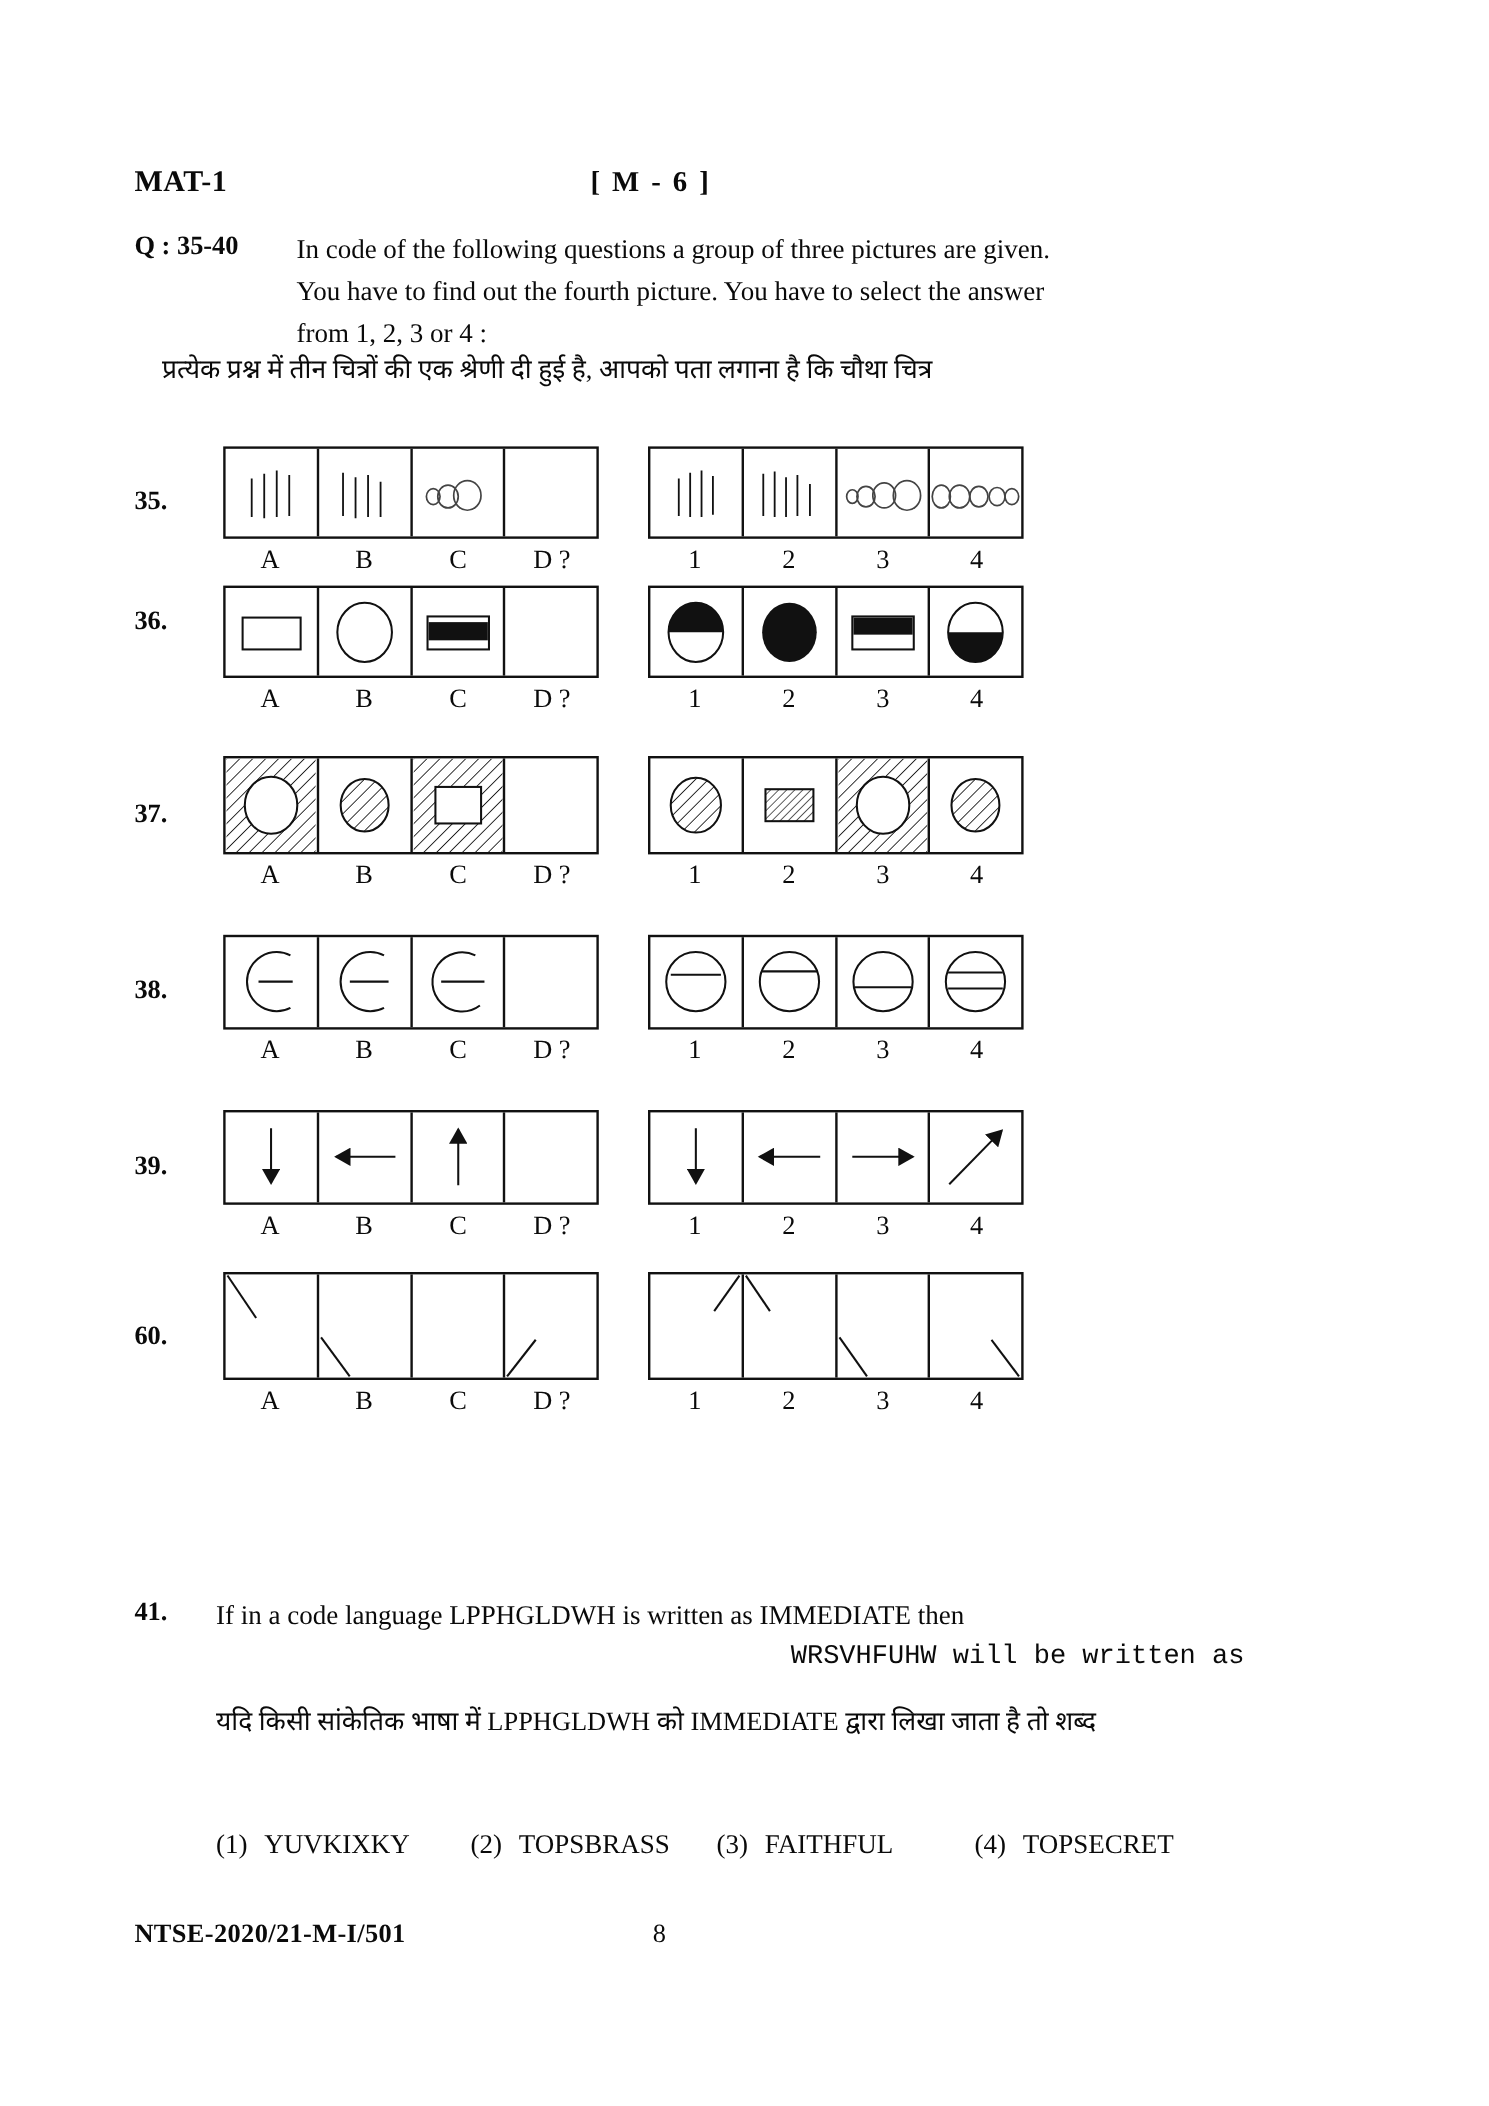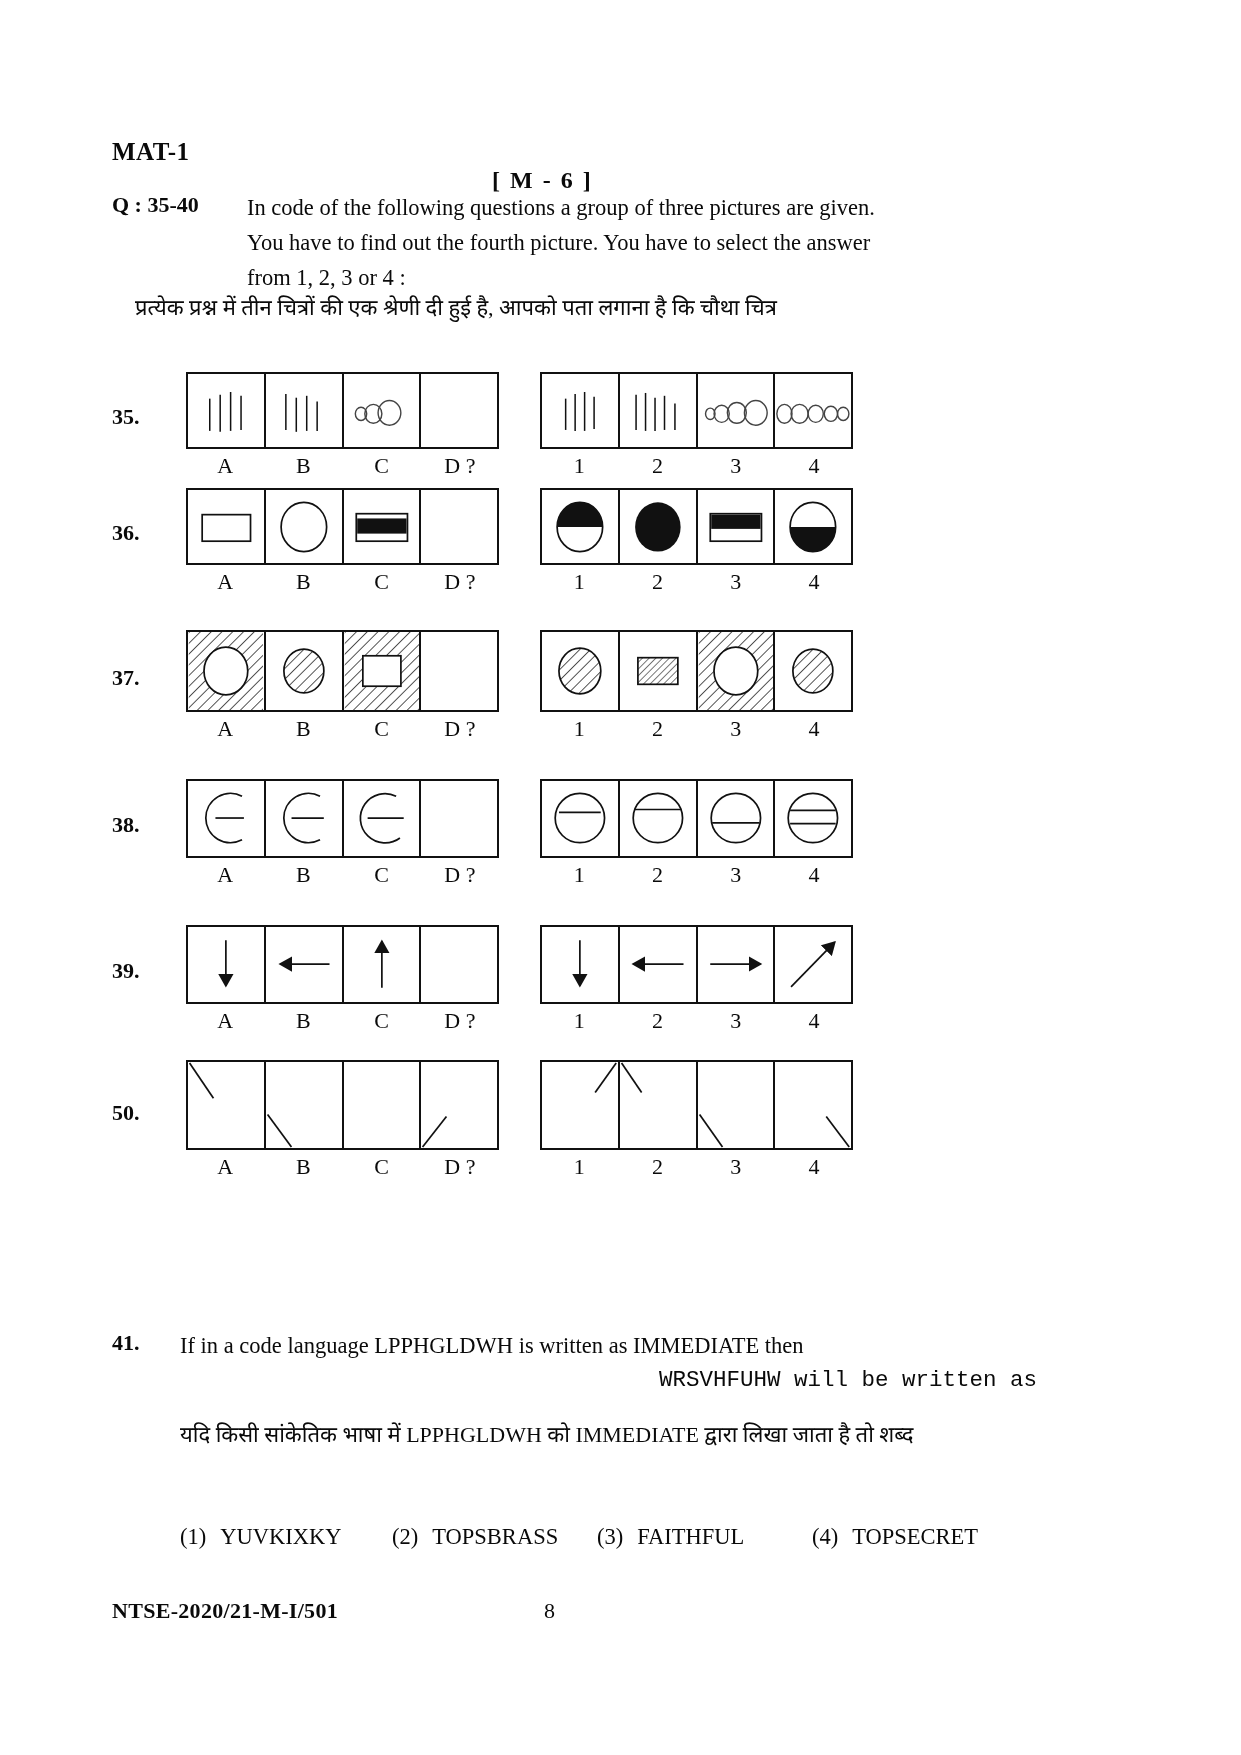--- a/index.html
+++ b/index.html
@@ -5,21 +5,21 @@
   html,body{margin:0;padding:0;background:#ffffff;}
   body{width:1241px;height:1755px;position:relative;
        font-family:"Liberation Serif", serif; color:#0a0a0a;}
   .page{position:absolute;left:0;top:0;width:1241px;height:1755px;}
 
   
   .hdr{position:absolute;left:112px;top:138px;width:920px;height:34px;}
   .hdr .code{position:absolute;left:0;top:0;font-weight:bold;font-size:25px;
              letter-spacing:.5px;font-family:"Liberation Serif",serif;}
   .hdr .mark{position:absolute;left:380px;top:1px;font-weight:bold;font-size:24px;
-             letter-spacing:2px;margin-top:28px;}
+             letter-spacing:2px;}
 
   
   .instr{position:absolute;left:112px;top:190px;width:925px;}
   .instr .qtag{position:absolute;left:0;top:2px;font-weight:bold;font-size:22px;}
   .instr .eng{position:absolute;left:135px;top:0;width:790px;font-size:22.5px;
               line-height:35px;text-align:justify;text-justify:inter-word;}
   .instr .eng .lastline{text-align:left;}
   .hin{position:absolute;left:135px;width:800px;font-size:22px;line-height:44px;
        font-family:"Liberation Serif",serif;}
 
@@ -165,21 +165,21 @@
 
     <div class="labels" style="left:540px;top:453px;width:313px">
       <span>1</span>
       <span>2</span>
       <span>3</span>
       <span>4</span>
     </div>
   </div>
 
   <div class="qrow">
-    <div class="qnum" style="left:112px;top:520px">36.</div>
+    <div class="qnum" style="left:112px;top:504px">36.</div>
 
     <div class="grid" style="left:186px;top:488px;width:313px;height:77px">
       <div class="cell">
         <svg viewBox="0 0 78 77">
             <rect x="14" y="26" width="51" height="28" fill="none" stroke="#111" stroke-width="1.8"></rect>
           </svg>
       </div>
       <div class="cell">
         <svg viewBox="0 0 78 77">
             <ellipse cx="39" cy="39" rx="24" ry="26" fill="none" stroke="#111" stroke-width="1.8"></ellipse>
@@ -453,21 +453,21 @@
 
     <div class="labels" style="left:540px;top:1008px;width:313px">
       <span>1</span>
       <span>2</span>
       <span>3</span>
       <span>4</span>
     </div>
   </div>
 
   <div class="qrow">
-    <div class="qnum" style="left:112px;top:1100px">50.</div>
+    <div class="qnum" style="left:112px;top:1100px">60.</div>
 
     <div class="grid" style="left:186px;top:1060px;width:313px;height:90px">
       <div class="cell">
         <svg viewBox="0 0 78 90">
             <line x1="1" y1="1" x2="26" y2="38" stroke="#111" stroke-width="1.8"></line>
           </svg>
       </div>
       <div class="cell">
         <svg viewBox="0 0 78 90">
             <line x1="1" y1="55" x2="26" y2="89" stroke="#111" stroke-width="1.8"></line>

